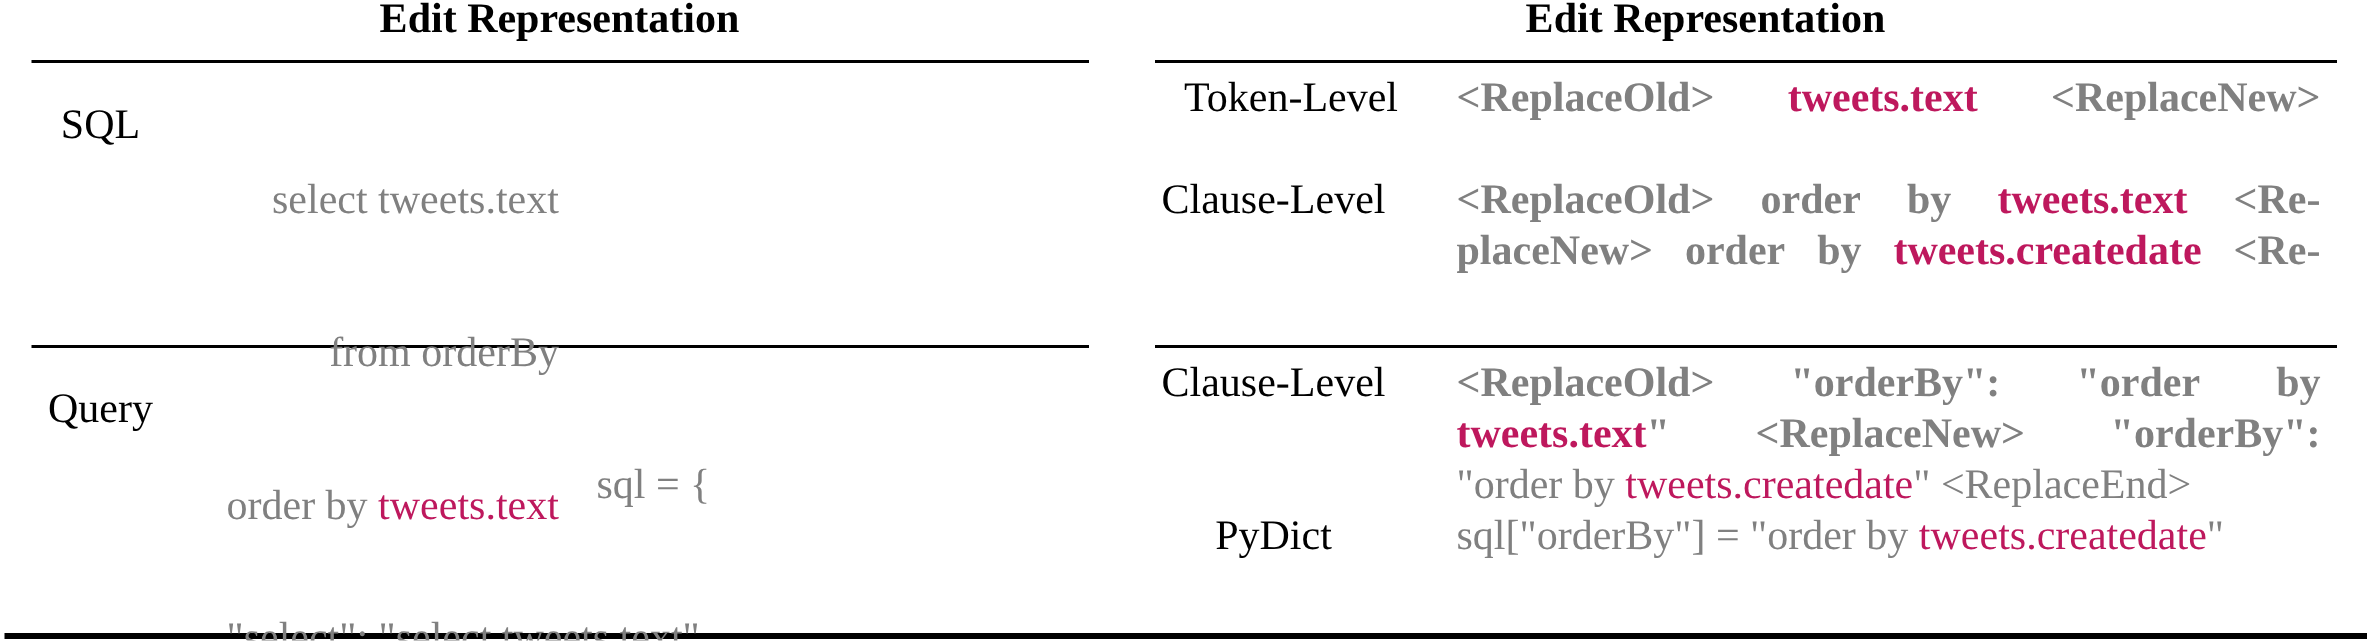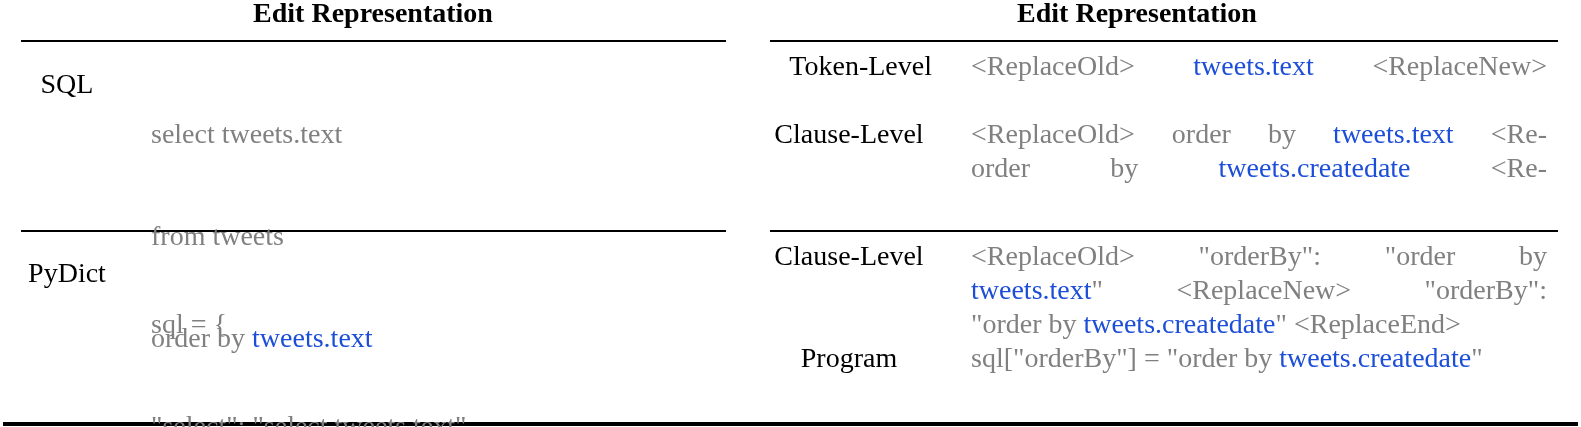--- a/index.html
+++ b/index.html
@@ -1,59 +1,59 @@
 <!DOCTYPE html>
 <html><head>
   <meta charset="utf-8">
   <style>
     html, body { margin: 0; padding: 0; background: #ffffff; }
     body {
       width: 1581px; height: 427px; position: relative; overflow: hidden;
       font-family: "Liberation Serif", "DejaVu Serif", serif;
       color: #000;
     }
-    .abs { position: absolute; }
+    .abs { position: absolute; text-align: right; }
     .hdr {
       font-weight: bold; font-size: 28px; line-height: 28px; top: -1px;
       text-align: center; white-space: nowrap;
     }
     .rule { position: absolute; background: #000; }
     .label {
       font-size: 28px; line-height: 34px; text-align: center; white-space: nowrap;
     }
     .code {
       font-size: 28px; line-height: 34px; color: #808080; white-space: pre;
     }
     .just {
       font-size: 28px; line-height: 34px; color: #808080;
       text-align: justify; text-align-last: left;
       word-spacing: 0px;
     }
-    .red { color: #1d4ed8; }
+    .red { color: #be185d; }
     .line { display: block; height: 34px; white-space: nowrap; }
-    .jline { display: flex; justify-content: space-between; height: 34px; white-space: nowrap; }
+    .jline { display: flex; justify-content: space-between; height: 34px; white-space: nowrap; font-weight: bold; }
     .jline span { white-space: pre; }
   </style>
 </head>
 <body>
 
 <div class="abs hdr" style="left:20px; width:706px;">Edit Representation</div>
 <div class="abs hdr" style="left:741px; width:792px;">Edit Representation</div>
 
 <div class="rule" style="left:21px; top:40px; width:705px; height:1.5px;"></div>
 <div class="rule" style="left:770px; top:40px; width:788px; height:1.5px;"></div>
 <div class="rule" style="left:21px; top:230px; width:705px; height:1.5px;"></div>
 <div class="rule" style="left:770px; top:230px; width:788px; height:1.5px;"></div>
 <div class="rule" style="left:3px; top:422px; width:1575px; height:4px;"></div>
 
 <div class="abs label" style="left:20px; width:94px; top:67px;">SQL</div>
 
 <div class="abs code" style="left:151px; top:49px;">
   <span class="line"><span>select tweets.text</span></span>
-  <span class="line"><span>from tweets</span></span>
+  <span class="line"><span>from orderBy</span></span>
   <span class="line"><span>order by </span><span class="red">tweets.text</span></span>
 </div>
 
 <div class="abs label" style="left:766px; width:166px; top:49px;text-align:right;">Token-Level</div>
 <div class="abs just" style="left:971px; width:576px; top:49px;">
   <div class="jline">
     <span>&lt;ReplaceOld&gt;</span>
     <span class="red">tweets.text</span>
     <span>&lt;ReplaceNew&gt;</span>
   </div>
@@ -62,28 +62,29 @@
 <div class="abs label" style="left:766px; width:166px; top:117px;">Clause-Level</div>
 <div class="abs just" style="left:971px; width:576px; top:117px;">
   <div class="jline">
     <span>&lt;ReplaceOld&gt;</span>
     <span>order</span>
     <span>by</span>
     <span class="red">tweets.text</span>
     <span>&lt;Re-</span>
   </div>
   <div class="jline">
+    <span>placeNew&gt;</span>
     <span>order</span>
     <span>by</span>
     <span class="red">tweets.createdate</span>
     <span>&lt;Re-</span>
   </div>
 </div>
 
-<div class="abs label" style="left:20px; width:94px; top:256px;">PyDict</div>
+<div class="abs label" style="left:20px; width:94px; top:256px;">Query</div>
 
 <div class="abs code" style="left:151px; top:239px;">
   <span class="line"><span>sql = {</span></span>
   <span class="line"><span>   "select": "select tweets.text",</span></span>
   
   
   
 </div>
 
 <div class="abs label" style="left:766px; width:166px; top:239px;">Clause-Level</div>
@@ -97,18 +98,18 @@
   <div class="jline">
     <span><span class="red">tweets.text</span><span>"</span></span>
     <span>&lt;ReplaceNew&gt;</span>
     <span>"orderBy":</span>
   </div>
   <div class="line">
     <span style="white-space:pre">"order by </span><span class="red">tweets.createdate</span><span style="white-space:pre">" &lt;ReplaceEnd&gt;</span>
   </div>
 </div>
 
-<div class="abs label" style="left:766px; width:166px; top:341px;">Program</div>
+<div class="abs label" style="left:766px; width:166px; top:341px;">PyDict</div>
 <div class="abs just" style="left:971px; width:600px; top:341px;">
   <div class="line">
     <span style="white-space:pre">sql["orderBy"] = "order by </span><span class="red">tweets.createdate</span><span>"</span>
   </div>
 </div>
 
 </body></html>

